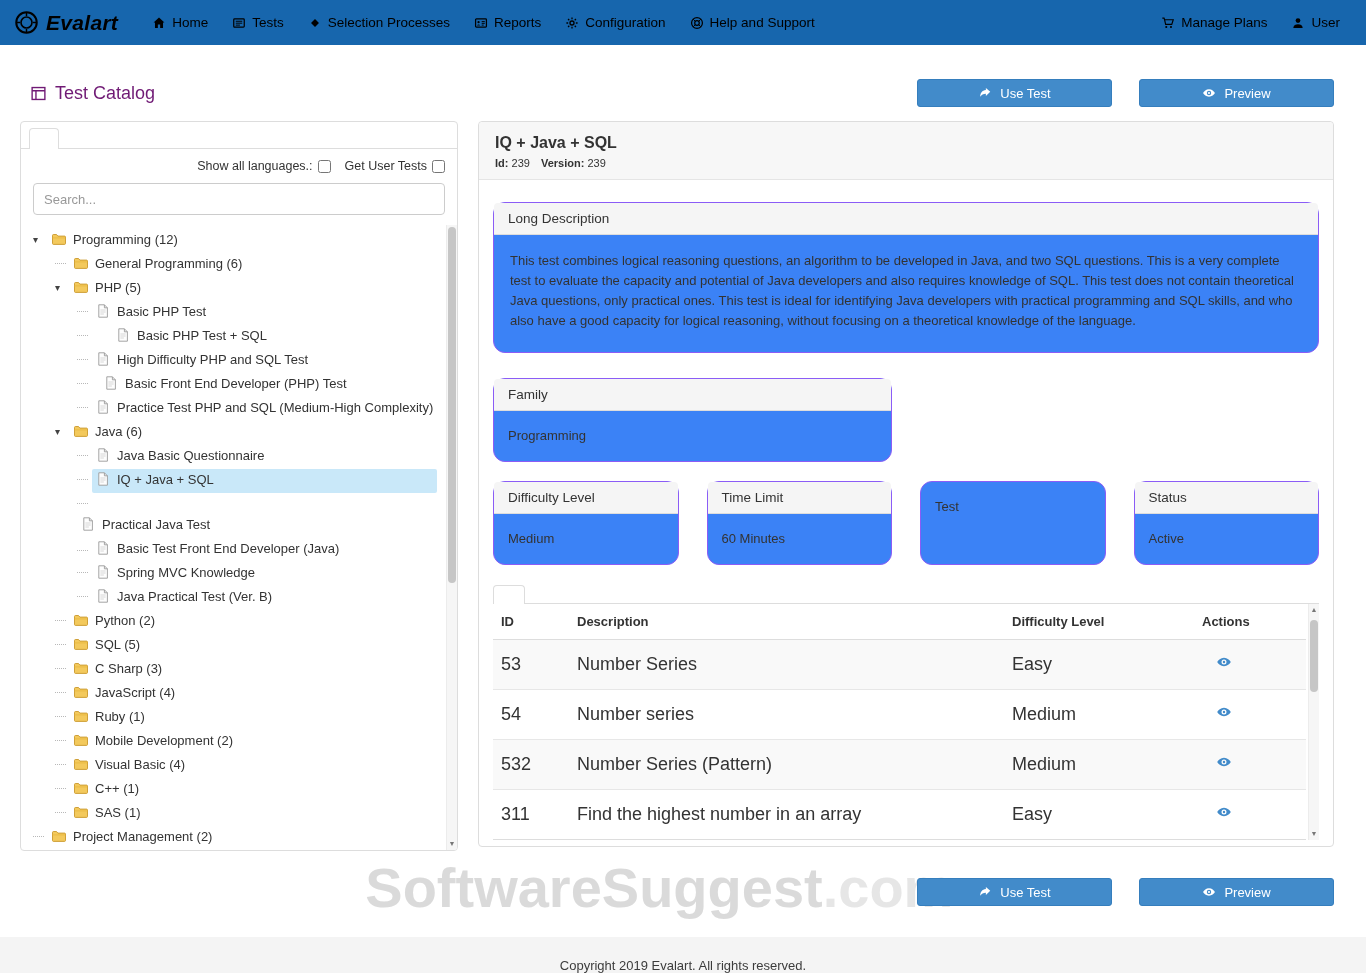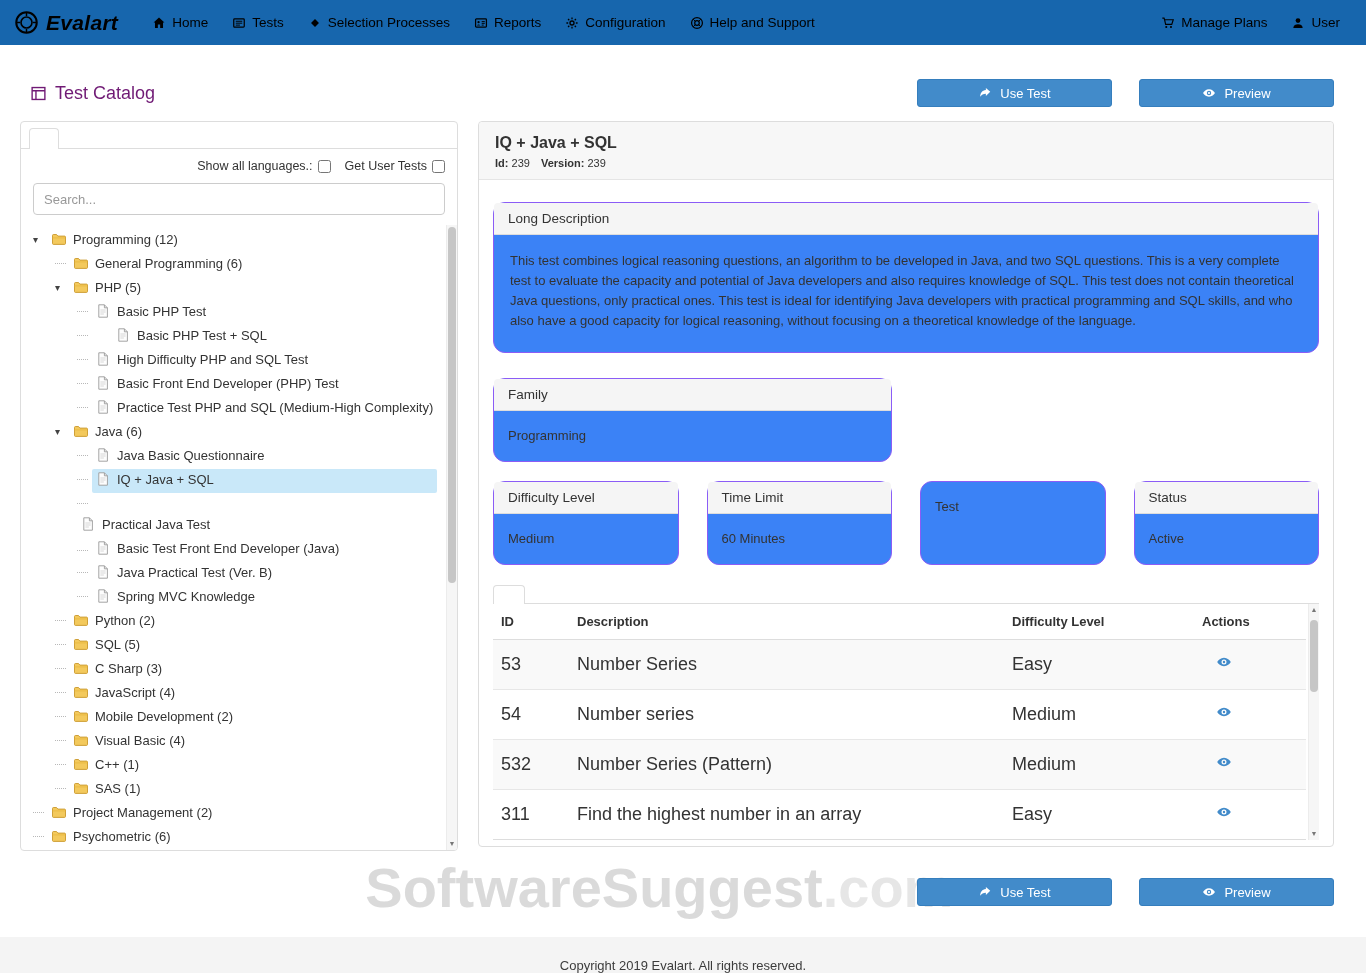--- a/index.html
+++ b/index.html
@@ -308,118 +308,118 @@
             <span class="toggle"></span>
             <span class="node">
               <span class="tree-icon"><svg viewBox="0 0 16 16">
                   <path d="M3.8 1.8h5.6l3 3v9.4H3.8z" fill="#fdfdfd" stroke="#9a9a9a" stroke-width="0.9"></path>
                   <path d="M9.4 1.8v3h3" fill="none" stroke="#9a9a9a" stroke-width="0.9"></path>
                   <path d="M5.4 7h5.2M5.4 9h5.2M5.4 11h3.4" stroke="#cdcdcd" stroke-width="0.8"></path>
                 </svg></span>
               <span class="tree-label">High Difficulty PHP and SQL Test</span>
             </span>
           </div>
+          <div class="tree-item" style="padding-left: 44px; gap: 8px;">
+            <span class="toggle"></span>
+            <span class="node">
+              <span class="tree-icon"><svg viewBox="0 0 16 16">
+                  <path d="M3.8 1.8h5.6l3 3v9.4H3.8z" fill="#fdfdfd" stroke="#9a9a9a" stroke-width="0.9"></path>
+                  <path d="M9.4 1.8v3h3" fill="none" stroke="#9a9a9a" stroke-width="0.9"></path>
+                  <path d="M5.4 7h5.2M5.4 9h5.2M5.4 11h3.4" stroke="#cdcdcd" stroke-width="0.8"></path>
+                </svg></span>
+              <span class="tree-label">Basic Front End Developer (PHP) Test</span>
+            </span>
+          </div>
           <div class="tree-item" style="padding-left: 44px;">
             <span class="toggle"></span>
             <span class="node">
               <span class="tree-icon"><svg viewBox="0 0 16 16">
                   <path d="M3.8 1.8h5.6l3 3v9.4H3.8z" fill="#fdfdfd" stroke="#9a9a9a" stroke-width="0.9"></path>
                   <path d="M9.4 1.8v3h3" fill="none" stroke="#9a9a9a" stroke-width="0.9"></path>
                   <path d="M5.4 7h5.2M5.4 9h5.2M5.4 11h3.4" stroke="#cdcdcd" stroke-width="0.8"></path>
                 </svg></span>
-              <span class="tree-label">Basic Front End Developer (PHP) Test</span>
+              <span class="tree-label">Practice Test PHP and SQL (Medium-High Complexity)</span>
+            </span>
+          </div>
+          <div class="tree-item" style="padding-left: 22px;">
+            <span class="toggle expanded"></span>
+            <span class="node">
+              <span class="tree-icon"><svg viewBox="0 0 16 16">
+                  <path d="M1.5 4.4c0-.5.4-.9.9-.9h3.1l1.4 1.6h6.7c.5 0 .9.4.9.9v6.5c0 .5-.4.9-.9.9H2.4c-.5 0-.9-.4-.9-.9z" fill="#f3c95c" stroke="#c9972b" stroke-width="0.9"></path>
+                  <path d="M1.5 6.9h13" stroke="#e8b83e" stroke-width="0.8"></path>
+                </svg></span>
+              <span class="tree-label">Java (6)</span>
             </span>
           </div>
           <div class="tree-item" style="padding-left: 44px;">
             <span class="toggle"></span>
             <span class="node">
               <span class="tree-icon"><svg viewBox="0 0 16 16">
                   <path d="M3.8 1.8h5.6l3 3v9.4H3.8z" fill="#fdfdfd" stroke="#9a9a9a" stroke-width="0.9"></path>
                   <path d="M9.4 1.8v3h3" fill="none" stroke="#9a9a9a" stroke-width="0.9"></path>
                   <path d="M5.4 7h5.2M5.4 9h5.2M5.4 11h3.4" stroke="#cdcdcd" stroke-width="0.8"></path>
                 </svg></span>
-              <span class="tree-label">Practice Test PHP and SQL (Medium-High Complexity)</span>
-            </span>
-          </div>
-          <div class="tree-item" style="padding-left: 22px;">
-            <span class="toggle expanded"></span>
-            <span class="node">
-              <span class="tree-icon"><svg viewBox="0 0 16 16">
-                  <path d="M1.5 4.4c0-.5.4-.9.9-.9h3.1l1.4 1.6h6.7c.5 0 .9.4.9.9v6.5c0 .5-.4.9-.9.9H2.4c-.5 0-.9-.4-.9-.9z" fill="#f3c95c" stroke="#c9972b" stroke-width="0.9"></path>
-                  <path d="M1.5 6.9h13" stroke="#e8b83e" stroke-width="0.8"></path>
-                </svg></span>
-              <span class="tree-label">Java (6)</span>
+              <span class="tree-label">Java Basic Questionnaire</span>
             </span>
           </div>
           <div class="tree-item" style="padding-left: 44px;">
             <span class="toggle"></span>
-            <span class="node">
-              <span class="tree-icon"><svg viewBox="0 0 16 16">
-                  <path d="M3.8 1.8h5.6l3 3v9.4H3.8z" fill="#fdfdfd" stroke="#9a9a9a" stroke-width="0.9"></path>
-                  <path d="M9.4 1.8v3h3" fill="none" stroke="#9a9a9a" stroke-width="0.9"></path>
-                  <path d="M5.4 7h5.2M5.4 9h5.2M5.4 11h3.4" stroke="#cdcdcd" stroke-width="0.8"></path>
-                </svg></span>
-              <span class="tree-label">Java Basic Questionnaire</span>
+            <span class="node selected">
+              <span class="tree-icon"><svg viewBox="0 0 16 16">
+                  <path d="M3.8 1.8h5.6l3 3v9.4H3.8z" fill="#fdfdfd" stroke="#9a9a9a" stroke-width="0.9"></path>
+                  <path d="M9.4 1.8v3h3" fill="none" stroke="#9a9a9a" stroke-width="0.9"></path>
+                  <path d="M5.4 7h5.2M5.4 9h5.2M5.4 11h3.4" stroke="#cdcdcd" stroke-width="0.8"></path>
+                </svg></span>
+              <span class="tree-label">IQ + Java + SQL</span>
+            </span>
+          </div>
+          <div class="tree-item" style="padding-left: 44px; flex-direction: column;">
+            <span class="toggle"></span>
+            <span class="node">
+              <span class="tree-icon"><svg viewBox="0 0 16 16">
+                  <path d="M3.8 1.8h5.6l3 3v9.4H3.8z" fill="#fdfdfd" stroke="#9a9a9a" stroke-width="0.9"></path>
+                  <path d="M9.4 1.8v3h3" fill="none" stroke="#9a9a9a" stroke-width="0.9"></path>
+                  <path d="M5.4 7h5.2M5.4 9h5.2M5.4 11h3.4" stroke="#cdcdcd" stroke-width="0.8"></path>
+                </svg></span>
+              <span class="tree-label">Practical Java Test</span>
+            </span>
+          </div>
+          <div class="tree-item" style="padding-left: 44px; align-items: center;">
+            <span class="toggle"></span>
+            <span class="node">
+              <span class="tree-icon"><svg viewBox="0 0 16 16">
+                  <path d="M3.8 1.8h5.6l3 3v9.4H3.8z" fill="#fdfdfd" stroke="#9a9a9a" stroke-width="0.9"></path>
+                  <path d="M9.4 1.8v3h3" fill="none" stroke="#9a9a9a" stroke-width="0.9"></path>
+                  <path d="M5.4 7h5.2M5.4 9h5.2M5.4 11h3.4" stroke="#cdcdcd" stroke-width="0.8"></path>
+                </svg></span>
+              <span class="tree-label">Basic Test Front End Developer (Java)</span>
             </span>
           </div>
           <div class="tree-item" style="padding-left: 44px;">
             <span class="toggle"></span>
-            <span class="node selected">
-              <span class="tree-icon"><svg viewBox="0 0 16 16">
-                  <path d="M3.8 1.8h5.6l3 3v9.4H3.8z" fill="#fdfdfd" stroke="#9a9a9a" stroke-width="0.9"></path>
-                  <path d="M9.4 1.8v3h3" fill="none" stroke="#9a9a9a" stroke-width="0.9"></path>
-                  <path d="M5.4 7h5.2M5.4 9h5.2M5.4 11h3.4" stroke="#cdcdcd" stroke-width="0.8"></path>
-                </svg></span>
-              <span class="tree-label">IQ + Java + SQL</span>
-            </span>
-          </div>
-          <div class="tree-item" style="padding-left: 44px; flex-direction: column;">
-            <span class="toggle"></span>
-            <span class="node">
-              <span class="tree-icon"><svg viewBox="0 0 16 16">
-                  <path d="M3.8 1.8h5.6l3 3v9.4H3.8z" fill="#fdfdfd" stroke="#9a9a9a" stroke-width="0.9"></path>
-                  <path d="M9.4 1.8v3h3" fill="none" stroke="#9a9a9a" stroke-width="0.9"></path>
-                  <path d="M5.4 7h5.2M5.4 9h5.2M5.4 11h3.4" stroke="#cdcdcd" stroke-width="0.8"></path>
-                </svg></span>
-              <span class="tree-label">Practical Java Test</span>
-            </span>
-          </div>
-          <div class="tree-item" style="padding-left: 44px; align-items: center;">
-            <span class="toggle"></span>
-            <span class="node">
-              <span class="tree-icon"><svg viewBox="0 0 16 16">
-                  <path d="M3.8 1.8h5.6l3 3v9.4H3.8z" fill="#fdfdfd" stroke="#9a9a9a" stroke-width="0.9"></path>
-                  <path d="M9.4 1.8v3h3" fill="none" stroke="#9a9a9a" stroke-width="0.9"></path>
-                  <path d="M5.4 7h5.2M5.4 9h5.2M5.4 11h3.4" stroke="#cdcdcd" stroke-width="0.8"></path>
-                </svg></span>
-              <span class="tree-label">Basic Test Front End Developer (Java)</span>
+            <span class="node">
+              <span class="tree-icon"><svg viewBox="0 0 16 16">
+                  <path d="M3.8 1.8h5.6l3 3v9.4H3.8z" fill="#fdfdfd" stroke="#9a9a9a" stroke-width="0.9"></path>
+                  <path d="M9.4 1.8v3h3" fill="none" stroke="#9a9a9a" stroke-width="0.9"></path>
+                  <path d="M5.4 7h5.2M5.4 9h5.2M5.4 11h3.4" stroke="#cdcdcd" stroke-width="0.8"></path>
+                </svg></span>
+              <span class="tree-label">Spring MVC Knowledge</span>
             </span>
           </div>
           <div class="tree-item" style="padding-left: 44px;">
             <span class="toggle"></span>
             <span class="node">
               <span class="tree-icon"><svg viewBox="0 0 16 16">
                   <path d="M3.8 1.8h5.6l3 3v9.4H3.8z" fill="#fdfdfd" stroke="#9a9a9a" stroke-width="0.9"></path>
                   <path d="M9.4 1.8v3h3" fill="none" stroke="#9a9a9a" stroke-width="0.9"></path>
                   <path d="M5.4 7h5.2M5.4 9h5.2M5.4 11h3.4" stroke="#cdcdcd" stroke-width="0.8"></path>
                 </svg></span>
               <span class="tree-label">Java Practical Test (Ver. B)</span>
             </span>
           </div>
-          <div class="tree-item" style="padding-left: 44px;">
-            <span class="toggle"></span>
-            <span class="node">
-              <span class="tree-icon"><svg viewBox="0 0 16 16">
-                  <path d="M3.8 1.8h5.6l3 3v9.4H3.8z" fill="#fdfdfd" stroke="#9a9a9a" stroke-width="0.9"></path>
-                  <path d="M9.4 1.8v3h3" fill="none" stroke="#9a9a9a" stroke-width="0.9"></path>
-                  <path d="M5.4 7h5.2M5.4 9h5.2M5.4 11h3.4" stroke="#cdcdcd" stroke-width="0.8"></path>
-                </svg></span>
-              <span class="tree-label">Spring MVC Knowledge</span>
-            </span>
-          </div>
           <div class="tree-item" style="padding-left: 22px;">
             <span class="toggle"></span>
             <span class="node">
               <span class="tree-icon"><svg viewBox="0 0 16 16">
                   <path d="M1.5 4.4c0-.5.4-.9.9-.9h3.1l1.4 1.6h6.7c.5 0 .9.4.9.9v6.5c0 .5-.4.9-.9.9H2.4c-.5 0-.9-.4-.9-.9z" fill="#f3c95c" stroke="#c9972b" stroke-width="0.9"></path>
                   <path d="M1.5 6.9h13" stroke="#e8b83e" stroke-width="0.8"></path>
                 </svg></span>
               <span class="tree-label">Python (2)</span>
             </span>
           </div>
@@ -444,20 +444,30 @@
             </span>
           </div>
           <div class="tree-item" style="padding-left: 22px;">
             <span class="toggle"></span>
             <span class="node">
               <span class="tree-icon"><svg viewBox="0 0 16 16">
                   <path d="M1.5 4.4c0-.5.4-.9.9-.9h3.1l1.4 1.6h6.7c.5 0 .9.4.9.9v6.5c0 .5-.4.9-.9.9H2.4c-.5 0-.9-.4-.9-.9z" fill="#f3c95c" stroke="#c9972b" stroke-width="0.9"></path>
                   <path d="M1.5 6.9h13" stroke="#e8b83e" stroke-width="0.8"></path>
                 </svg></span>
               <span class="tree-label">JavaScript (4)</span>
+            </span>
+          </div>
+          <div class="tree-item" style="padding-left: 22px;">
+            <span class="toggle"></span>
+            <span class="node">
+              <span class="tree-icon"><svg viewBox="0 0 16 16">
+                  <path d="M1.5 4.4c0-.5.4-.9.9-.9h3.1l1.4 1.6h6.7c.5 0 .9.4.9.9v6.5c0 .5-.4.9-.9.9H2.4c-.5 0-.9-.4-.9-.9z" fill="#f3c95c" stroke="#c9972b" stroke-width="0.9"></path>
+                  <path d="M1.5 6.9h13" stroke="#e8b83e" stroke-width="0.8"></path>
+                </svg></span>
+              <span class="tree-label">Ruby (1)</span>
             </span>
           </div>
           <div class="tree-item" style="padding-left: 22px;">
             <span class="toggle"></span>
             <span class="node">
               <span class="tree-icon"><svg viewBox="0 0 16 16">
                   <path d="M1.5 4.4c0-.5.4-.9.9-.9h3.1l1.4 1.6h6.7c.5 0 .9.4.9.9v6.5c0 .5-.4.9-.9.9H2.4c-.5 0-.9-.4-.9-.9z" fill="#f3c95c" stroke="#c9972b" stroke-width="0.9"></path>
                   <path d="M1.5 6.9h13" stroke="#e8b83e" stroke-width="0.8"></path>
                 </svg></span>
               <span class="tree-label">Mobile Development (2)</span>

